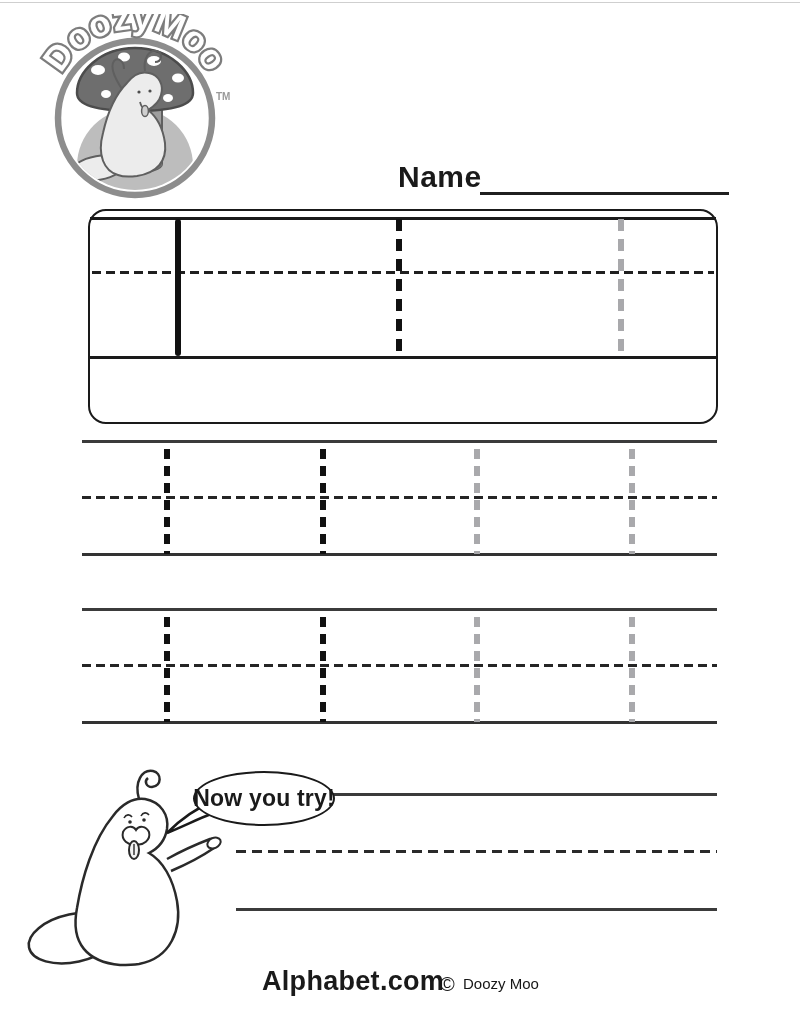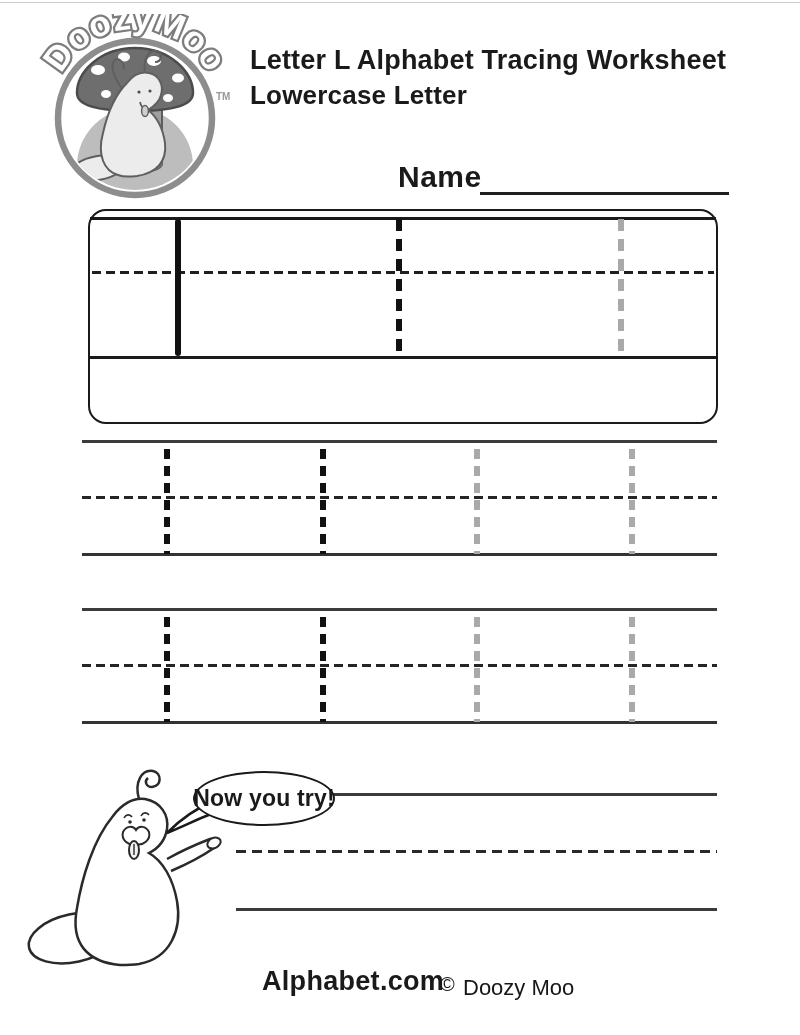--- a/index.html
+++ b/index.html
@@ -63,21 +63,21 @@
   .bubble-tail{position:absolute;left:166px;top:795px;width:46px;height:42px;z-index:1;}
   .try-topline{position:absolute;left:331px;top:793px;width:386px;height:2.5px;background:#3b3b3b;}
   .try-midline{position:absolute;left:236px;top:850px;width:481px;height:3px;
     background:repeating-linear-gradient(to right,#2a2a2a 0 10px,transparent 10px 16px);}
   .try-baseline{position:absolute;left:236px;top:908px;width:481px;height:2.5px;background:#3b3b3b;}
 
   
   .footer{position:absolute;left:0;top:962px;width:800px;height:46px;}
   .footer-site{position:absolute;left:262px;top:4px;font-size:27px;font-weight:700;letter-spacing:.3px;}
   .footer-copy-symbol{position:absolute;left:440px;top:11px;font-size:20px;color:#161616;}
-  .footer-copy-owner{position:absolute;left:463px;top:13px;font-size:22px;color:#161616;}
+  .footer-copy-owner{position:absolute;left:463px;top:13px;font-size:15px;color:#161616;}
 </style>
 </head>
 <body>
 
 <div id="page">
   <div class="edge-line"></div>
 
   <svg id="logo" viewBox="0 0 198 192">
     <defs>
       <clipPath id="badge-clip">
@@ -110,24 +110,20 @@
         <path d="M104,88 C106,96 112,98 115,94" fill="none" stroke-width="1.8"></path>
         <ellipse cx="109" cy="97" rx="3.4" ry="5.5" fill="#cfcfcf" stroke-width="1.5"></ellipse>
       </g>
     </g>
     <text font-family="Liberation Sans, sans-serif" font-size="35" font-weight="bold" fill="#ffffff" stroke="#7d7d7d" stroke-width="4.5" paint-order="stroke" letter-spacing="0.5">
       <textPath href="#arc" startOffset="50%" text-anchor="middle">DoozyMoo</textPath>
     </text>
     <text x="180" y="86" font-size="10" fill="#9a9a9a" font-weight="bold">TM</text>
   </svg>
 
-  <div class="title-block">
-    <div class="title-line1">Letter L Alphabet Tracing Worksheet</div>
-    <div class="title-line2">Lowercase Letter</div>
-  </div>
 
   <div class="name-row">
     <span class="name-label">Name</span>
   </div>
   <div class="name-line"></div>
 
   <div class="guide-box">
     <div class="topline"></div>
     <div class="midline"></div>
     <div class="baseline"></div>

